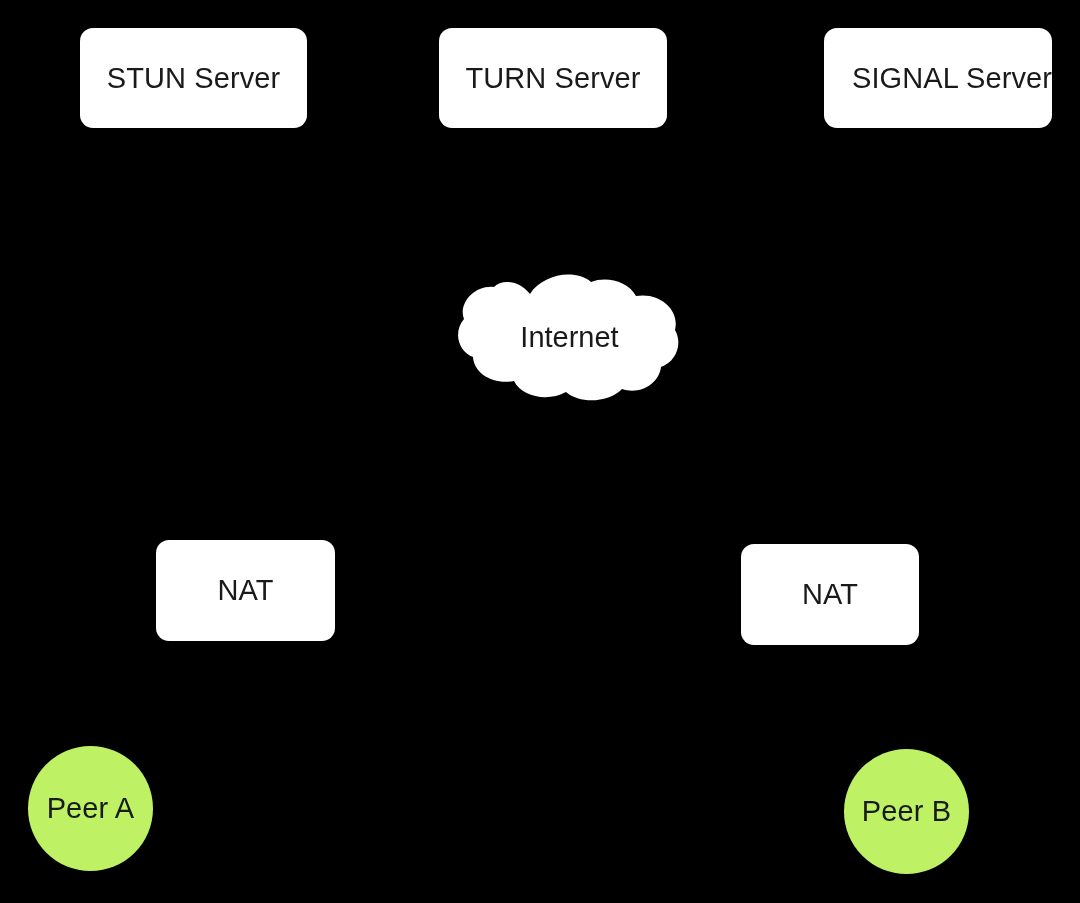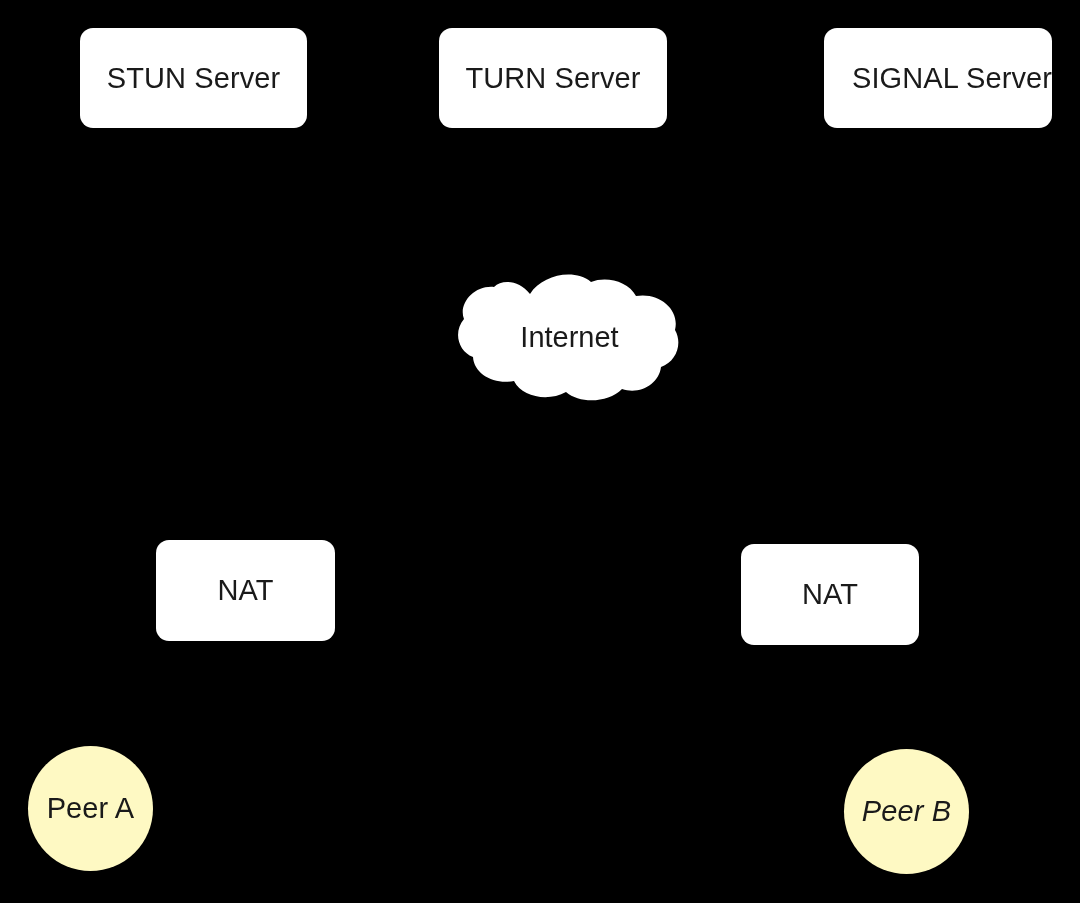--- a/index.html
+++ b/index.html
@@ -20,21 +20,21 @@
     display: flex;
     align-items: center;
     justify-content: center;
     box-sizing: border-box;
   }
   .node-box {
     background: #ffffff;
     border-radius: 13px;
   }
   .node-circle {
-    background: #fef9c3;
+    background: #bef264;
     border-radius: 50%;
   }
   .node-label {
     color: #1a1a1a;
     font-size: 29px;
     font-weight: 400;
     line-height: 1;
     letter-spacing: 0.1px;
     white-space: nowrap;
   }
@@ -101,17 +101,17 @@
   </div>
 
   <div class="node node-box" style="left:741px; top:544px; width:178px; height:101px;">
     <span class="node-label">NAT</span>
   </div>
 
   <div class="node node-circle" style="left:28px; top:746px; width:125px; height:125px;">
     <span class="node-label">Peer A</span>
   </div>
 
-  <div class="node node-circle" style="left:844px; top:749px; width:125px; height:125px;font-style:italic;">
+  <div class="node node-circle" style="left:844px; top:749px; width:125px; height:125px;">
     <span class="node-label">Peer B</span>
   </div>
 
 </div>
 
 </body></html>

